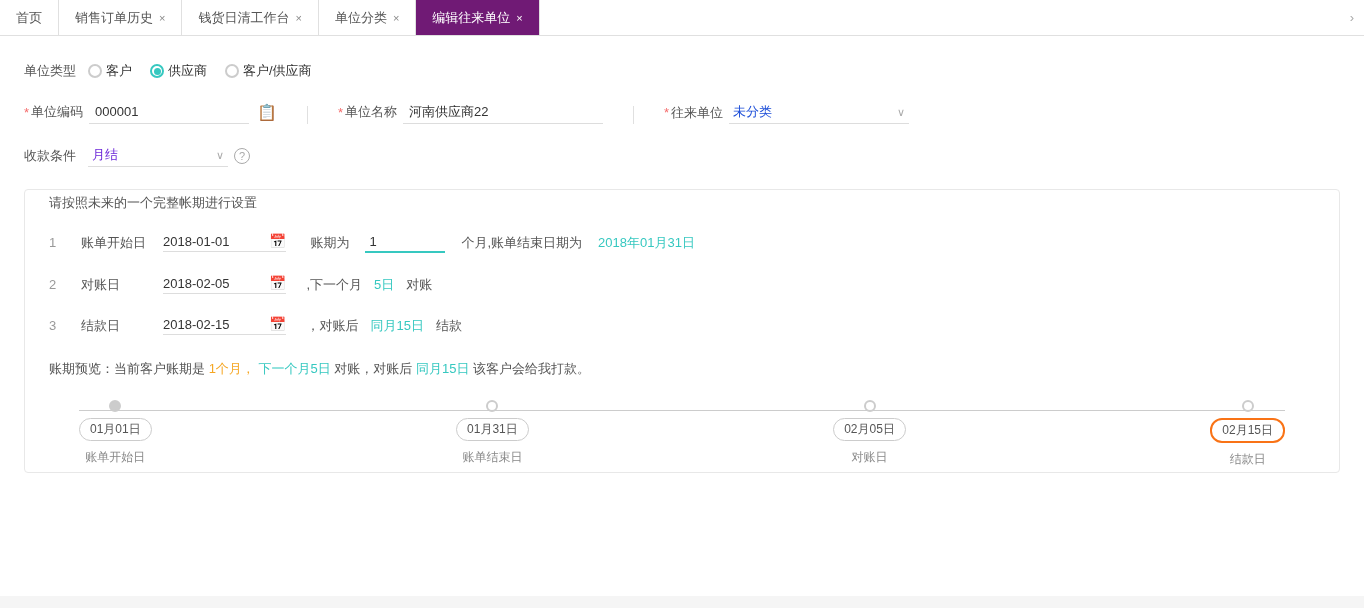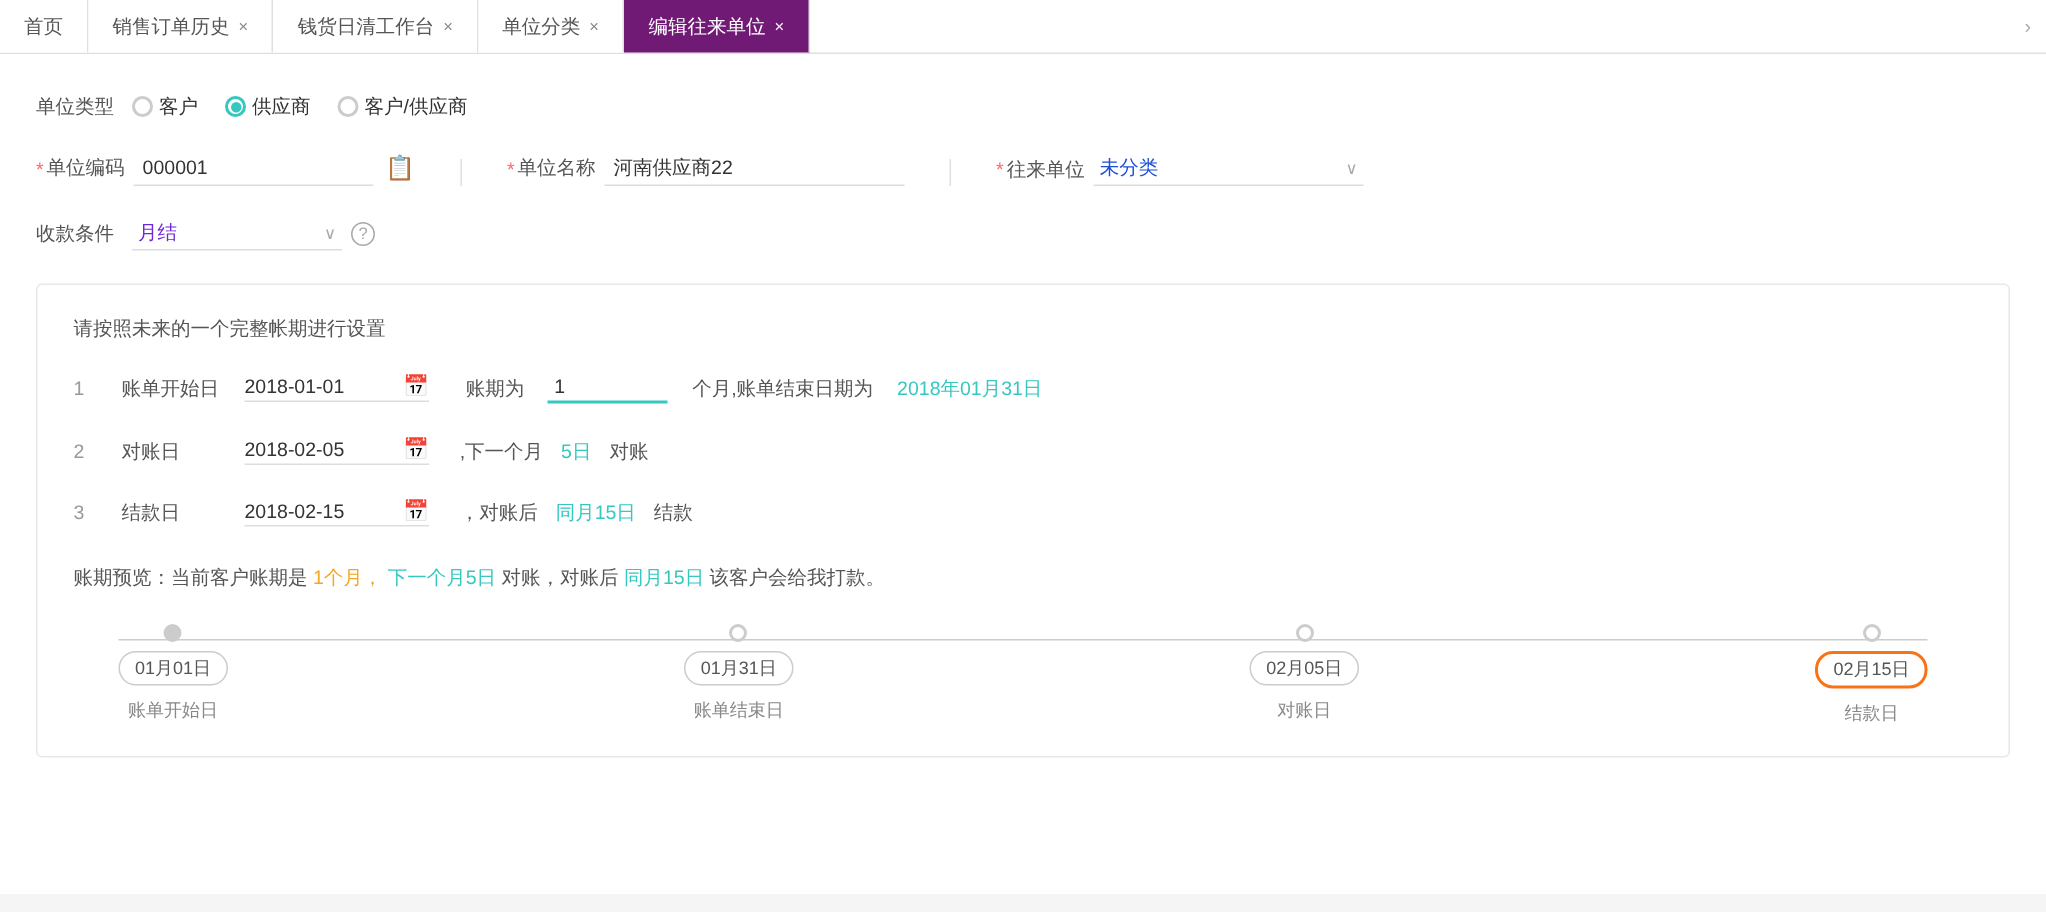--- a/index.html
+++ b/index.html
@@ -133,21 +133,21 @@
     .select-value.gray { color: #1d4ed8; }
     .chevron-icon {
       color: #aaa;
       font-size: 11px;
     }
 
     
     .section-box {
       border: 1px solid #e8e8e8;
       border-radius: 4px;
-      padding: 20px 24px;
+      padding: 4px 24px;
       margin-bottom: 16px;
     }
     .section-title {
       font-size: 13px;
       color: #555;
       margin-bottom: 20px;
     }
 
     
     .grid-row {

